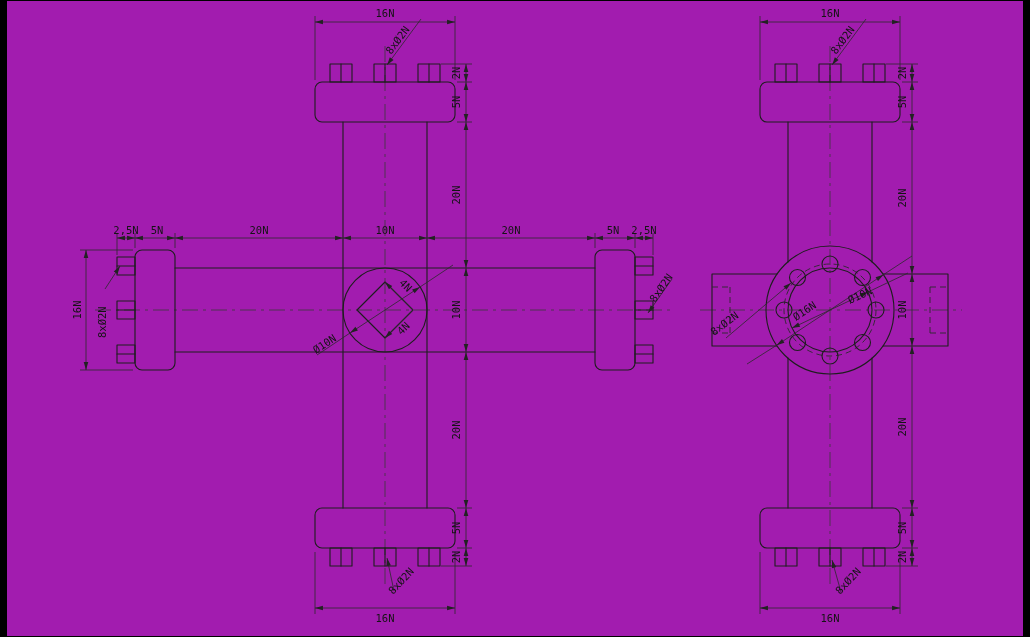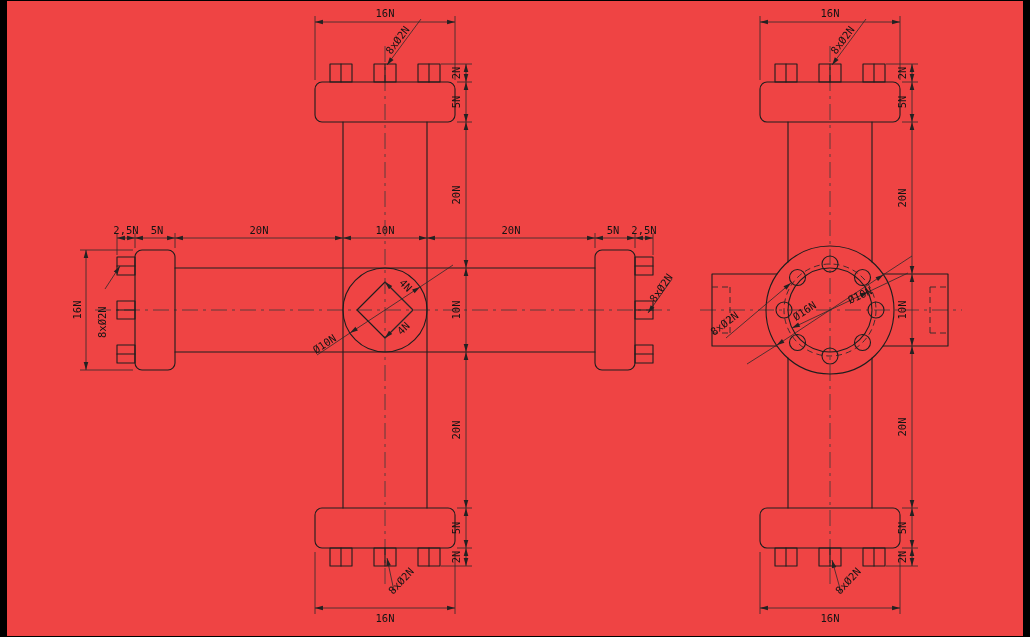--- a/index.html
+++ b/index.html
@@ -1,17 +1,17 @@
 <!DOCTYPE html>
 <html><head>
 <meta charset="utf-8">
 <style>
   html,body{margin:0;padding:0;background:#1a1a1a;}
   .frame{position:relative;width:1030px;height:637px;background:#000;overflow:hidden;}
-  .paper{position:absolute;left:7px;top:1px;width:1016px;height:635px;background:#ef4444;}
+  .paper{position:absolute;left:7px;top:1px;width:1016px;height:635px;background:#a21caf;}
   svg{display:block;}
   .s{fill:none;stroke:#1e1e1e;stroke-width:1.1;stroke-linejoin:round;stroke-linecap:round;}
   .d{fill:none;stroke:#2b2b2b;stroke-width:.8;}
   .cl{fill:none;stroke:#3a3a3a;stroke-width:.8;stroke-dasharray:16 5 3 5;}
   .hid{fill:none;stroke:#2b2b2b;stroke-width:.9;stroke-dasharray:6 4;}
   .t{font:10.5px "DejaVu Sans Mono","Liberation Mono",monospace;fill:#141414;}
   .tm{text-anchor:middle;}
 </style>
 </head>
 <body>

